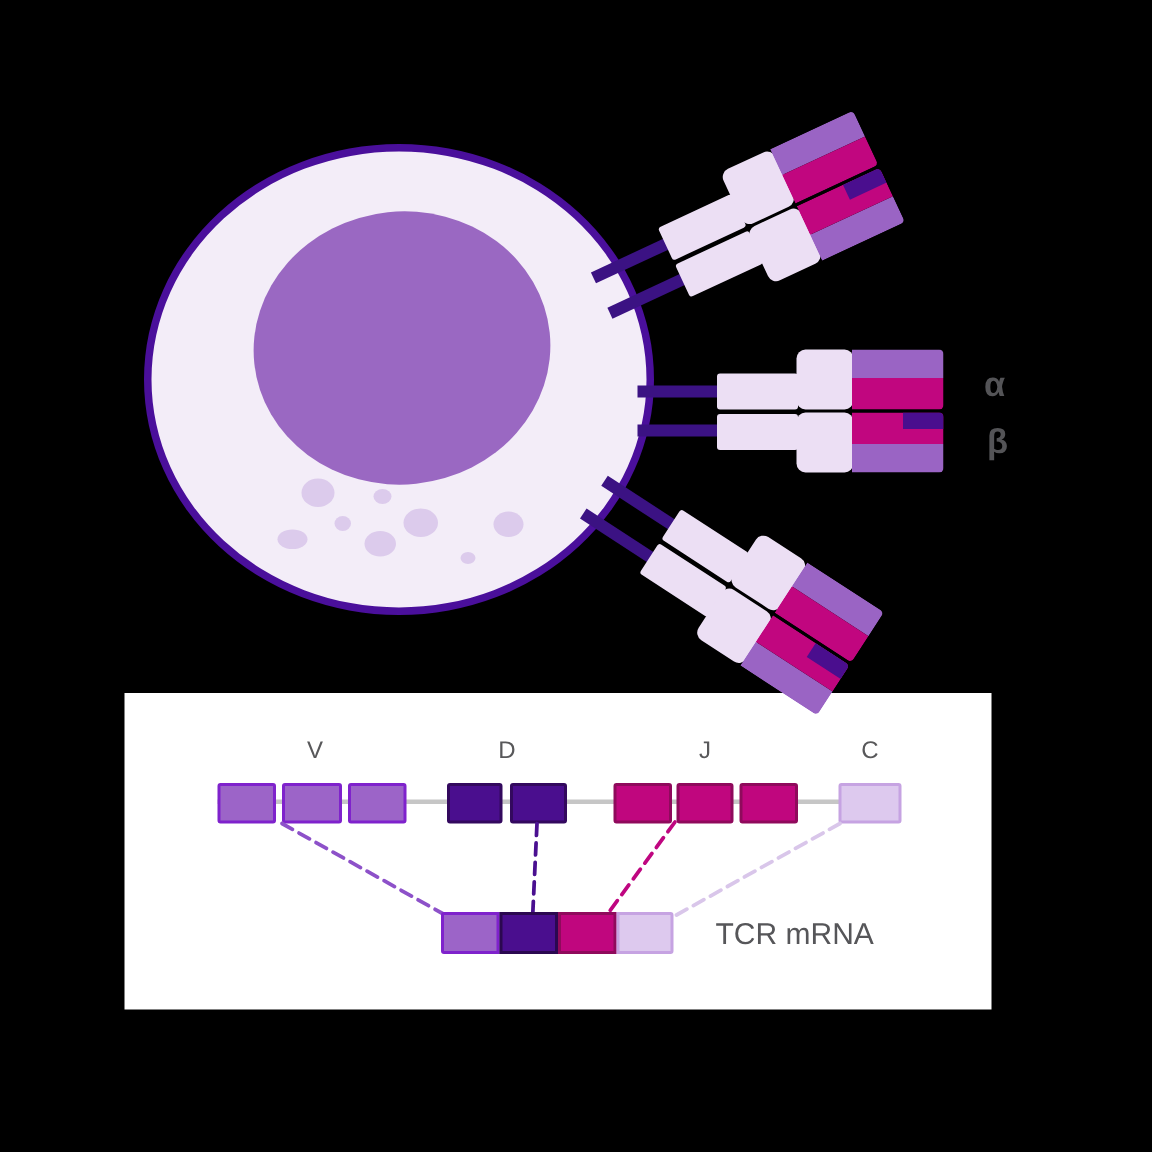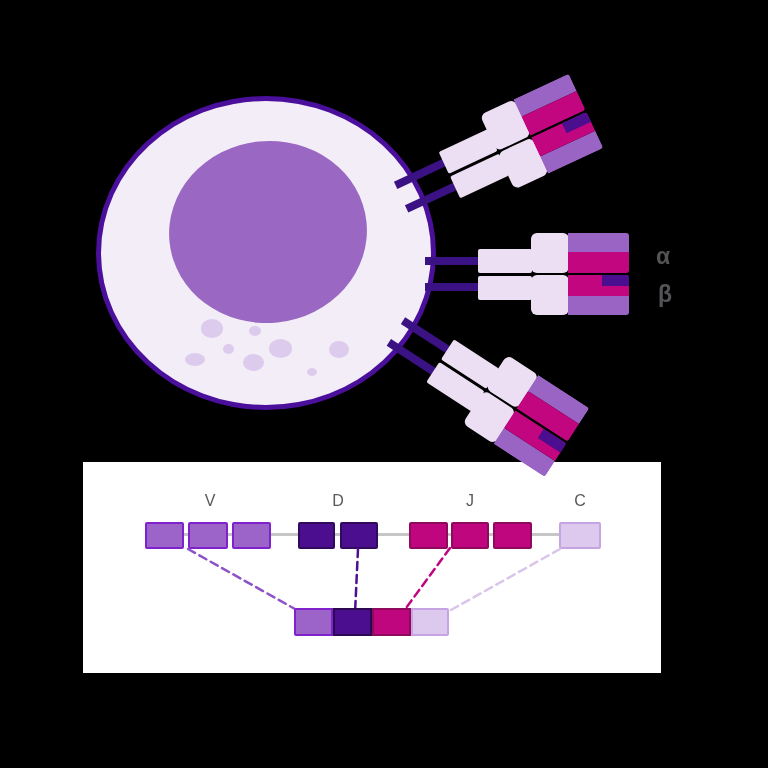--- a/index.html
+++ b/index.html
@@ -158,15 +158,16 @@
       <line x1="477" y1="87" x2="368" y2="148" stroke="#d9c6ea" stroke-width="2.5" stroke-dasharray="8 5" stroke-linecap="round"></line>
     </svg>
 
     <div class="mrna-bar">
       <div class="mseg v"></div>
       <div class="mseg d"></div>
       <div class="mseg j"></div>
       <div class="mseg c"></div>
     </div>
 
+    <div class="mrna-label">TCR mRNA</div>
   </div>
 
 </div>
 
 </body></html>

